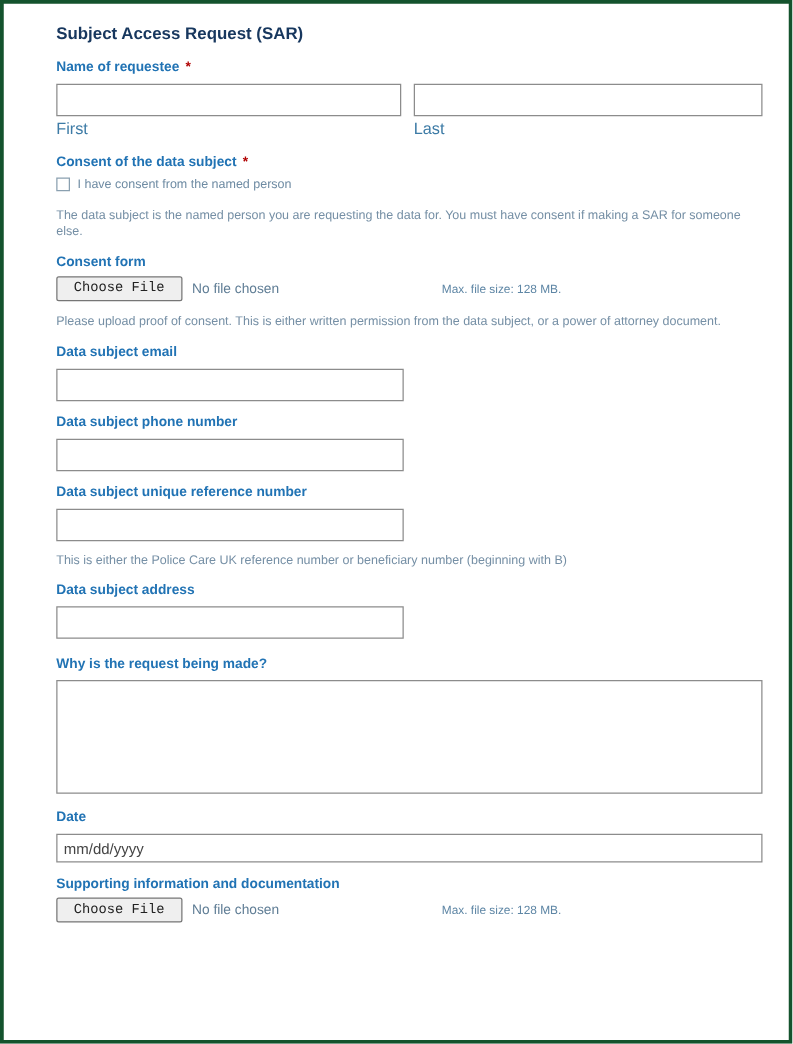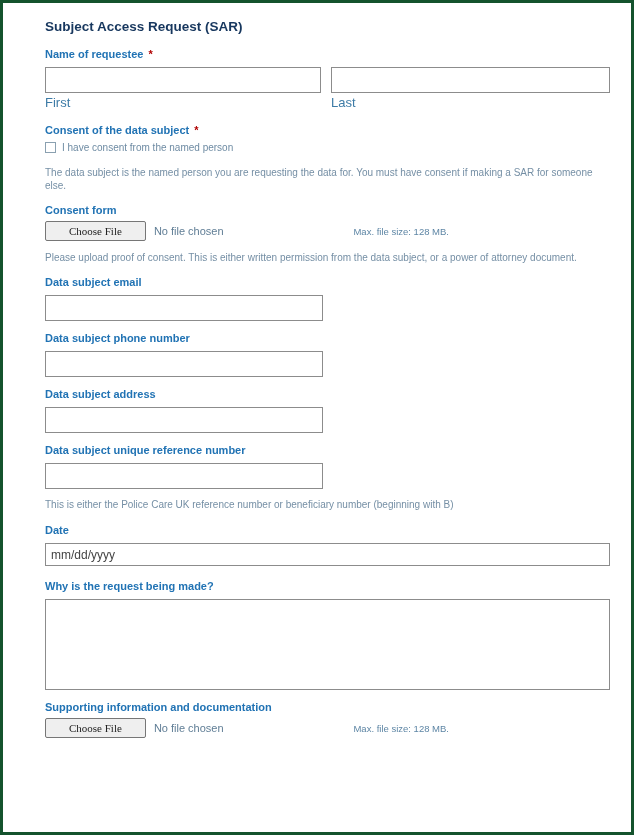--- a/index.html
+++ b/index.html
@@ -92,27 +92,27 @@
     line-height: 1.3;
   }
 
   .file-row {
     display: flex;
     align-items: center;
     margin-bottom: 10px;
     margin-top: 2px;
   }
   .choose-file-btn {
-    font-family: Liberation Serif, serif;
+    font-family: Liberation Mono, monospace;
     font-size: 11px;
     color: #222;
     background: #efefef;
     border: 1px solid #767676;
     border-radius: 2px;
-    padding: 3px 23px;
+    padding: 3px 13px;
     cursor: pointer;
   }
   .file-status {
     font-size: 11px;
     color: #5f7d95;
     margin-left: 8px;
   }
   .max-size {
     font-size: 9.5px;
     color: #5e86a5;
@@ -182,39 +182,39 @@
       <span class="field-label">Data subject email</span>
       <input type="text" class="text-input half" value="" style="">
     </div>
 
     <div class="group">
       <span class="field-label">Data subject phone number</span>
       <input type="text" class="text-input half" value="" style="">
     </div>
 
     <div class="group">
-      <span class="field-label">Data subject address</span>
-      <input type="text" class="text-input half" value="" style="">
-    </div>
-
-    <div class="group">
       <span class="field-label">Data subject unique reference number</span>
       <input type="text" class="text-input half" style="margin-bottom: 9px;" value="">
       <p class="helper" style="margin-bottom:0;">This is either the Police Care UK reference number or beneficiary number (beginning with B)</p>
     </div>
 
+    <div class="group">
+      <span class="field-label">Data subject address</span>
+      <input type="text" class="text-input half" value="" style="">
+    </div>
+
+
+    <div class="group" style="margin-top:14px;">
+      <span class="field-label">Why is the request being made?</span>
+      <textarea class="textarea-input" value="" style=""></textarea>
+    </div>
 
     <div class="group" style="margin-top:13px;">
       <span class="field-label">Date</span>
       <input type="text" class="text-input full date-input" placeholder="mm/dd/yyyy" style="">
-    </div>
-
-    <div class="group" style="margin-top:14px;">
-      <span class="field-label">Why is the request being made?</span>
-      <textarea class="textarea-input" value="" style=""></textarea>
     </div>
 
     <div class="group">
       <span class="field-label" style="margin-bottom:5px;">Supporting information and documentation</span>
       <div class="file-row">
         <button class="choose-file-btn">Choose File</button>
         <span class="file-status">No file chosen</span>
         <span class="max-size">Max. file size: 128 MB.</span>
       </div>
 

